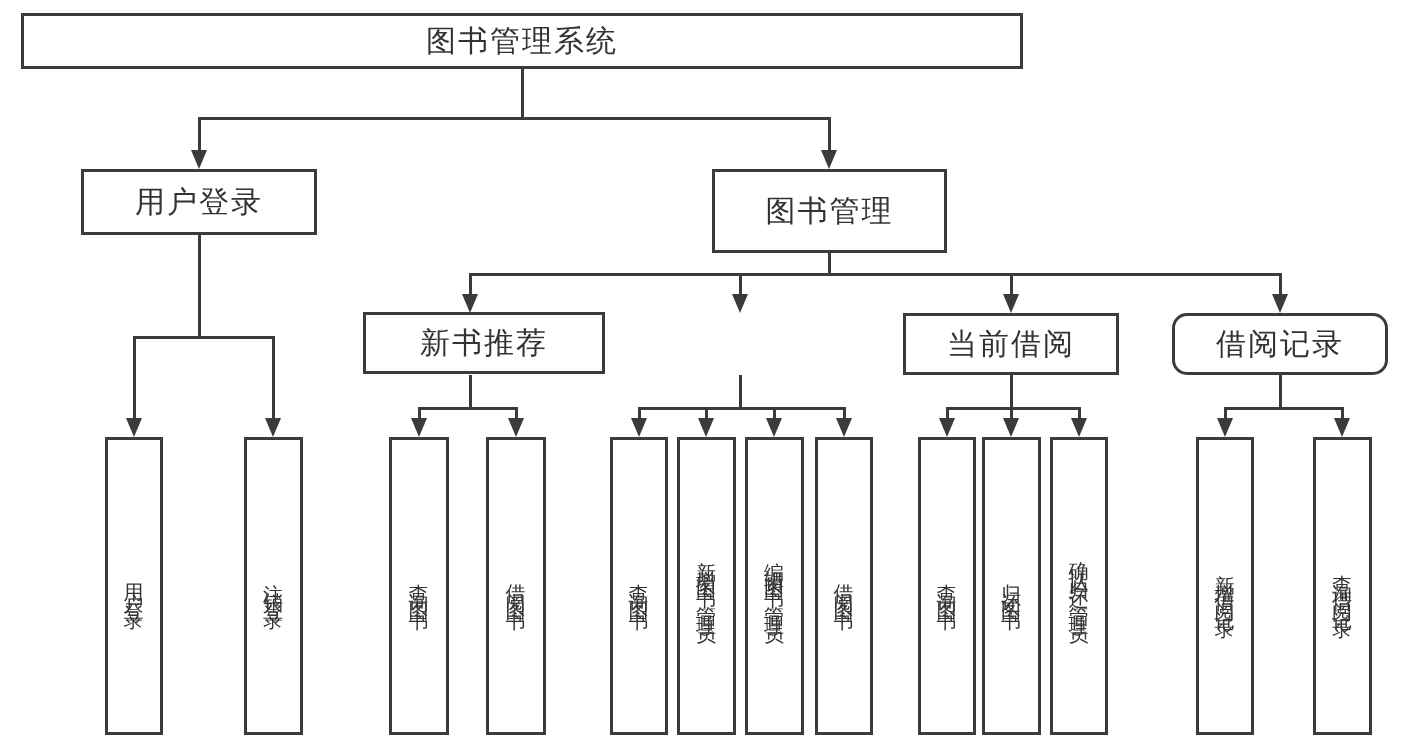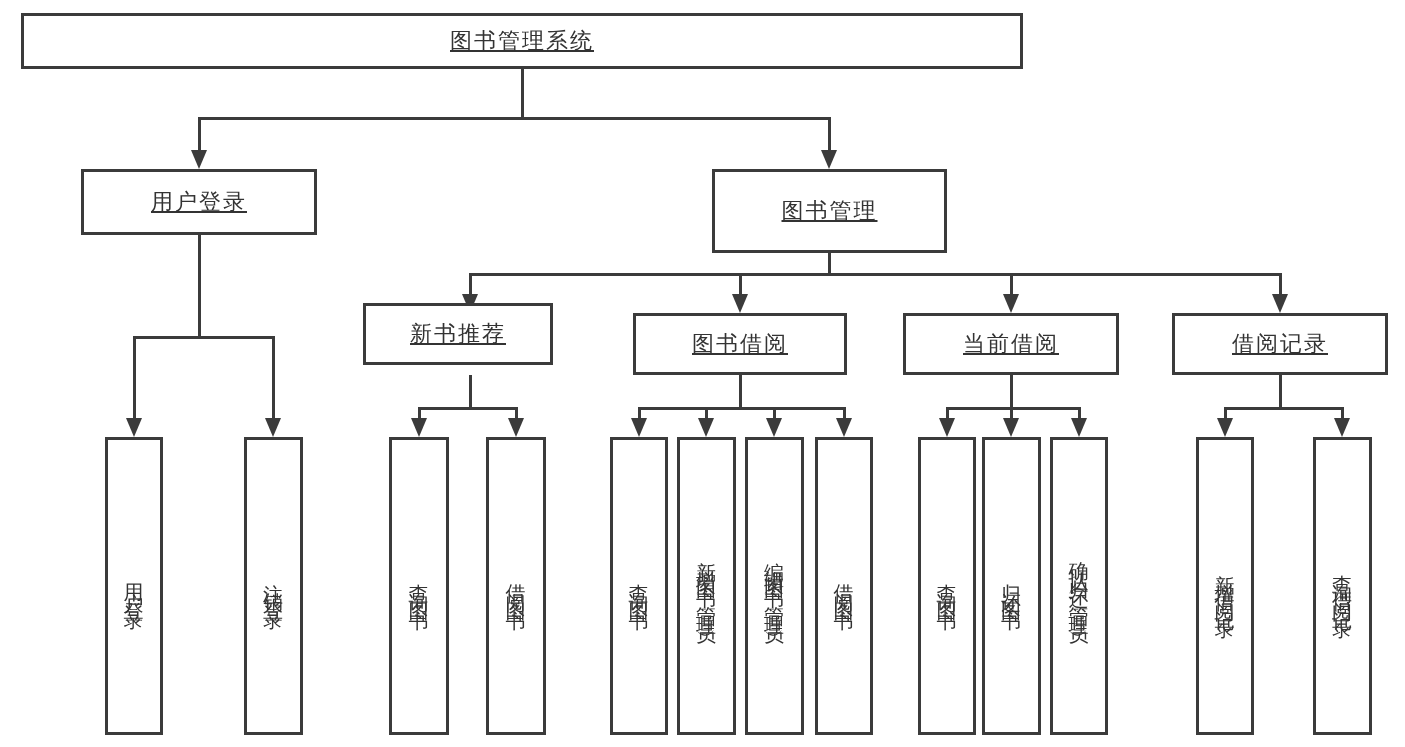--- a/index.html
+++ b/index.html
@@ -10,21 +10,21 @@
     font-family:"Liberation Sans","DejaVu Sans",sans-serif;
     color:var(--text);
   }
   .box {
     position:absolute; box-sizing:border-box; background:#ffffff;
     border:3px solid var(--line);
     display:flex; align-items:center; justify-content:center;
     z-index:2;
   }
   .box .hlabel {
-    font-size:22px; letter-spacing:2px; white-space:nowrap; color:var(--text);text-decoration:underline;
+    font-size:30px; letter-spacing:2px; white-space:nowrap; color:var(--text);
   }
   .leaf .vlabel {
     writing-mode:vertical-rl; text-orientation:mixed;
     font-size:20px; letter-spacing:9px; line-height:1;
     color:var(--text);
   }
   .vline { position:absolute; width:3px; background:var(--line); z-index:1; }
   .hline { position:absolute; height:3px; background:var(--line); z-index:1; }
   .arrow {
     position:absolute; width:0; height:0; z-index:1;
@@ -45,30 +45,27 @@
     <span class="hlabel">图书管理系统</span>
   </div>
 
   <div class="box" style="left:81px; top:169px; width:236px; height:66px;">
     <span class="hlabel">用户登录</span>
   </div>
   <div class="box" style="left:712px; top:169px; width:235px; height:84px;">
     <span class="hlabel">图书管理</span>
   </div>
 
-  <div class="box" style="left:363px; top:303px; width:190px; height:62px;">
+  <div class="box" style="left:363px; top:312px; width:242px; height:62px;">
     <span class="hlabel">新书推荐</span>
-  </div>
-  <div class="box" style="left:633px; top:313px; width:214px; height:62px;">
-    <span class="hlabel">图书借阅</span>
   </div>
   <div class="box" style="left:903px; top:313px; width:216px; height:62px;">
     <span class="hlabel">当前借阅</span>
   </div>
-  <div class="box" style="left:1172px; top:313px; width:216px; height:62px;">
+  <div class="box" style="left:1172px; top:313px; width:216px; height:62px;border-radius:15px;">
     <span class="hlabel">借阅记录</span>
   </div>
 
   <div class="box leaf" style="left:105px; top:437px; width:58px; height:298px;">
     <span class="vlabel">用户登录</span>
   </div>
   <div class="box leaf" style="left:244px; top:437px; width:59px; height:298px;">
     <span class="vlabel">注销登录</span>
   </div>
 

